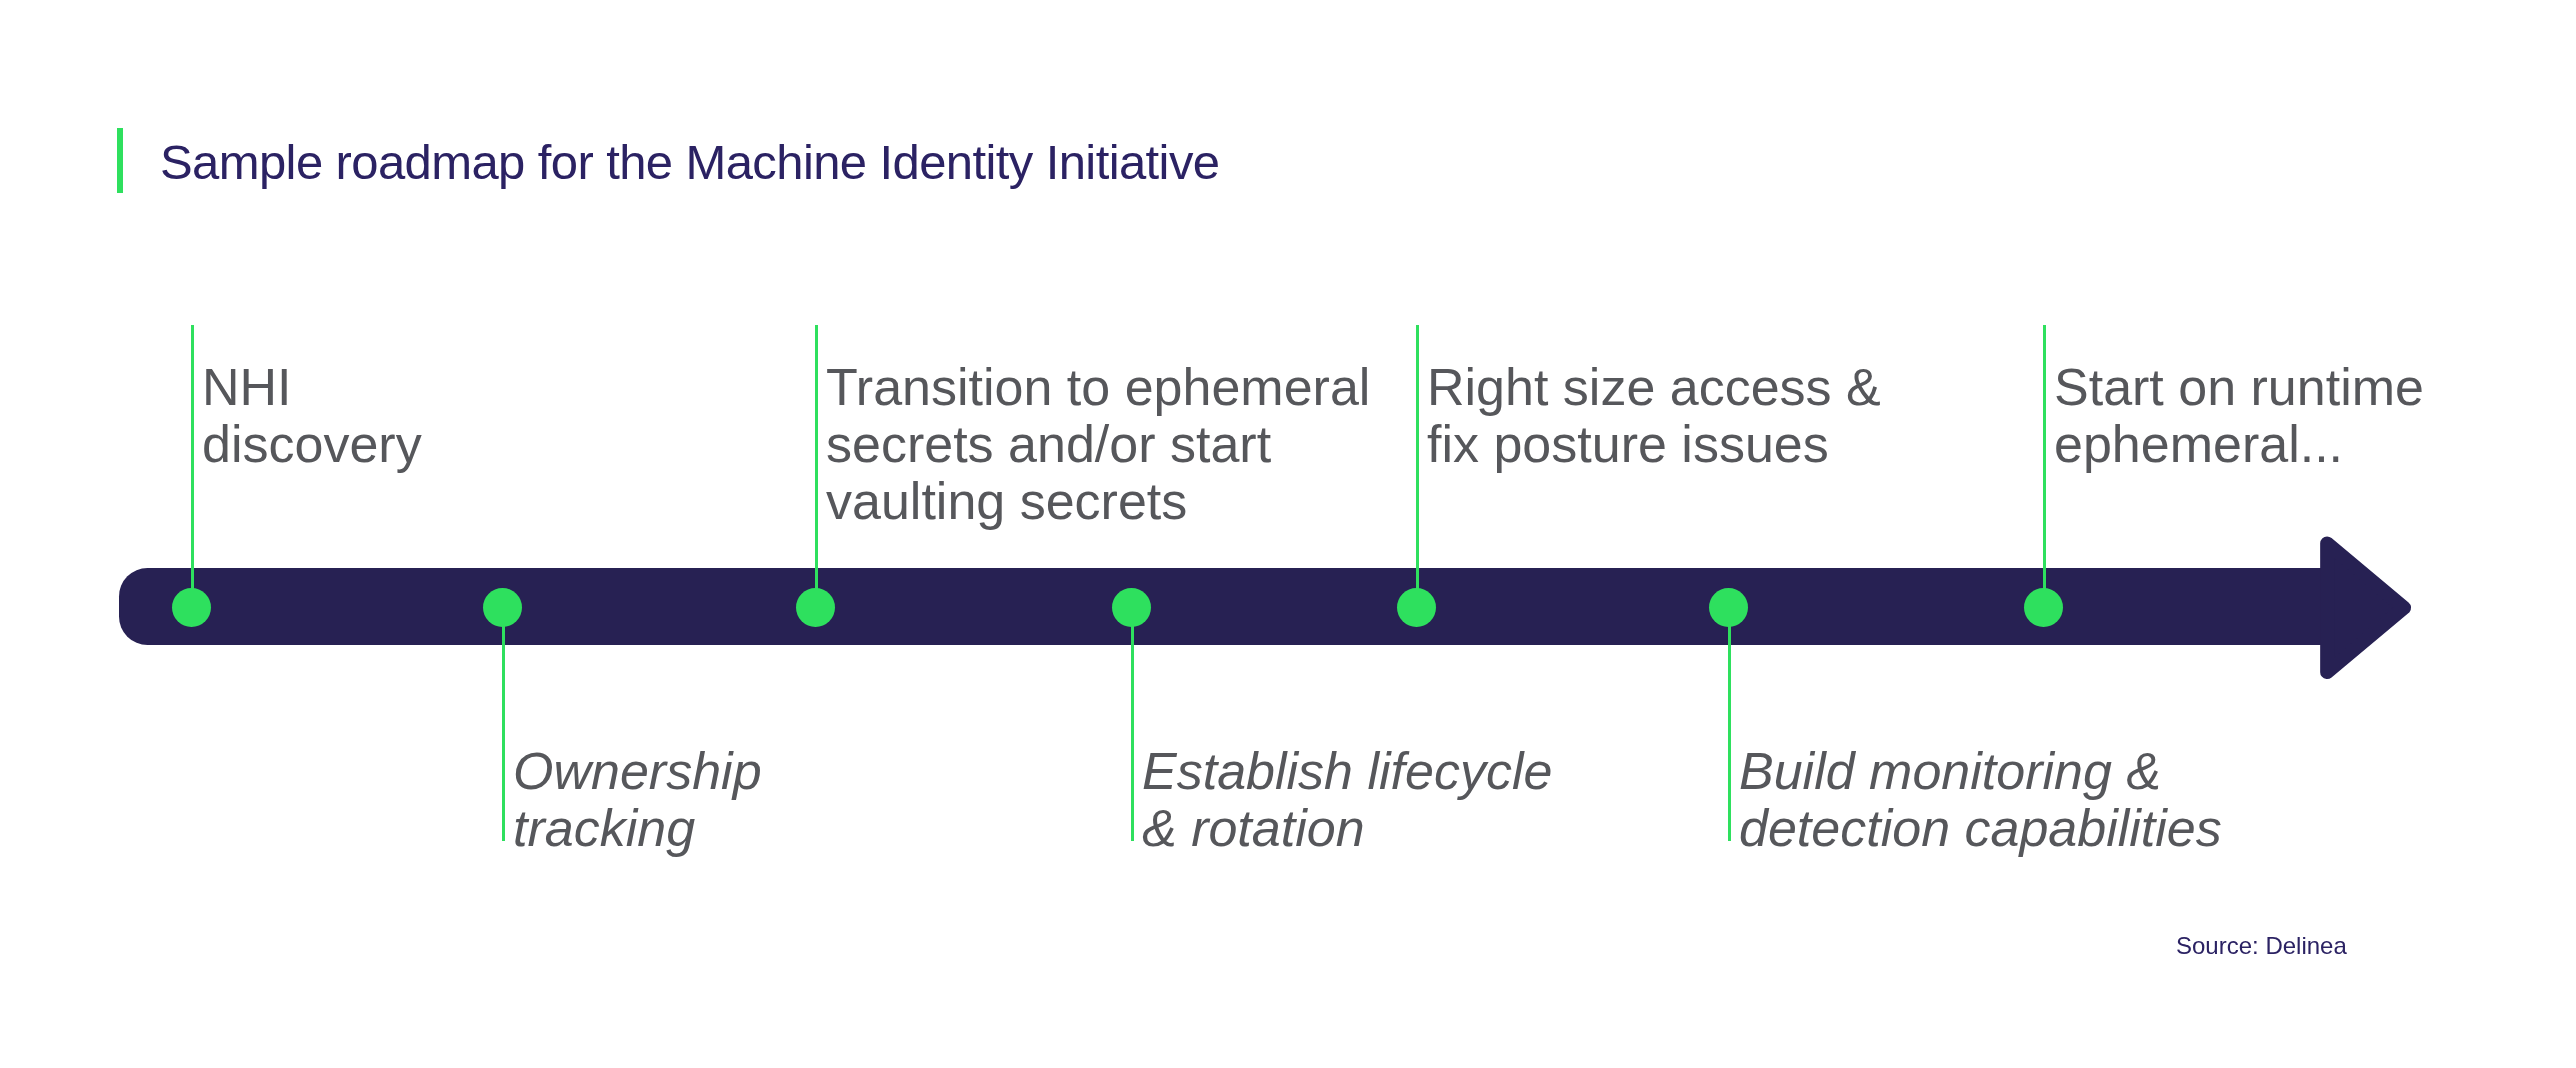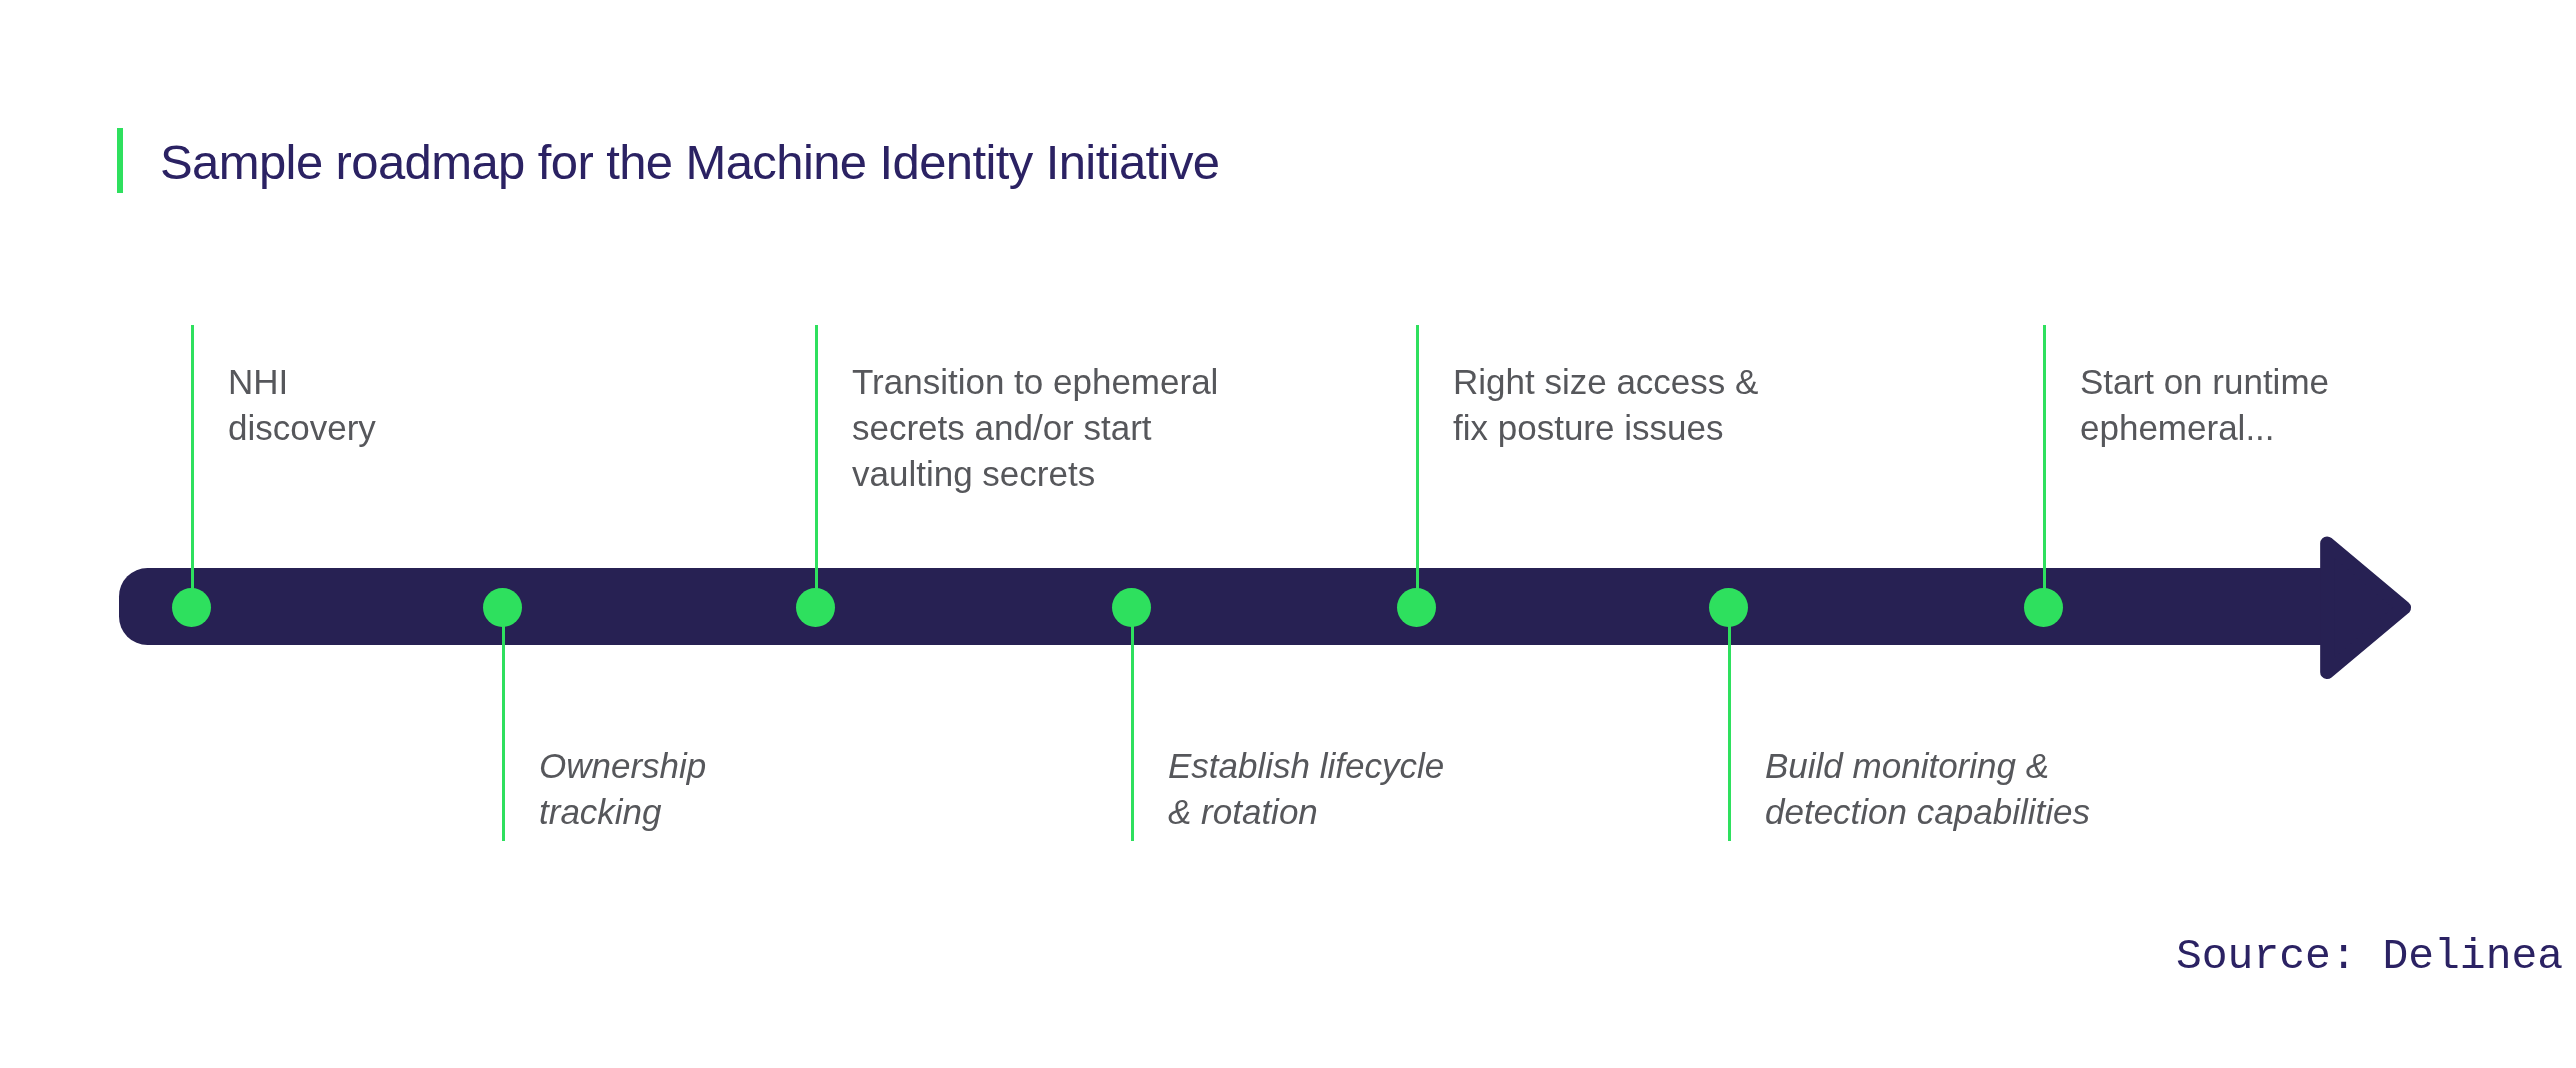--- a/index.html
+++ b/index.html
@@ -78,39 +78,38 @@
     left: -19.7px;
     top: 588px;
     width: 39px;
     height: 39px;
     border-radius: 50%;
     background: var(--green);
     z-index: 3;
   }
   .milestone .label {
     position: absolute;
-    left: 36px;
+    left: 10px;
     color: var(--label_gray);
-    font-size: 35px;
-    line-height: 46px;
+    font-size: 52px;
+    line-height: 57px;
     white-space: pre;
     z-index: 4;
   }
   .milestone.above .label { top: 359px; }
   .milestone.below .label { top: 743px; font-style: italic; }
 
   
   .source-note {
     position: absolute;
     left: 2176px;
     top: 932px;
-    font-size: 43px;
+    font-size: 24px;
     color: var(--title_navy);
     white-space: pre;
-    font-family: Liberation Mono, monospace;
   }
 </style>
 </head>
 <body>
 
 <div class="title-accent"></div>
 <h1 class="page-title">Sample roadmap for the Machine Identity Initiative</h1>
 
 <div class="timeline-bar"></div>
 <svg class="timeline-arrowhead" width="101" height="152" viewBox="0 0 160 240">

